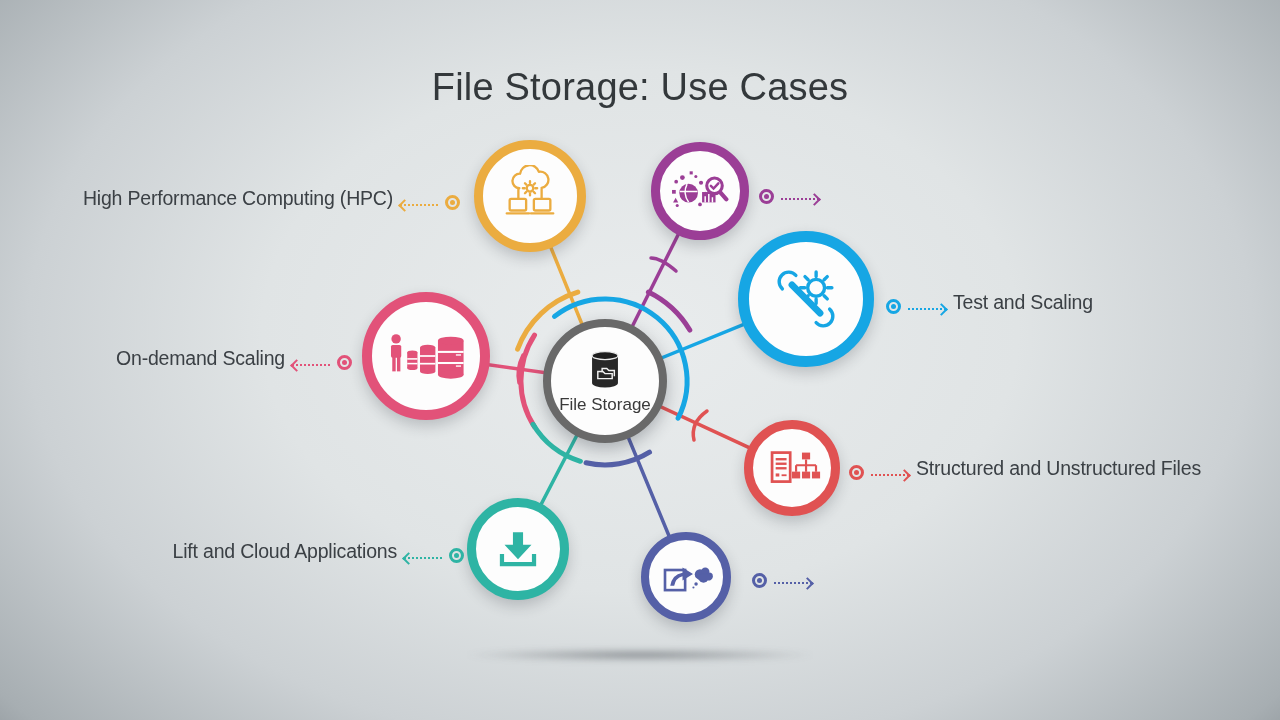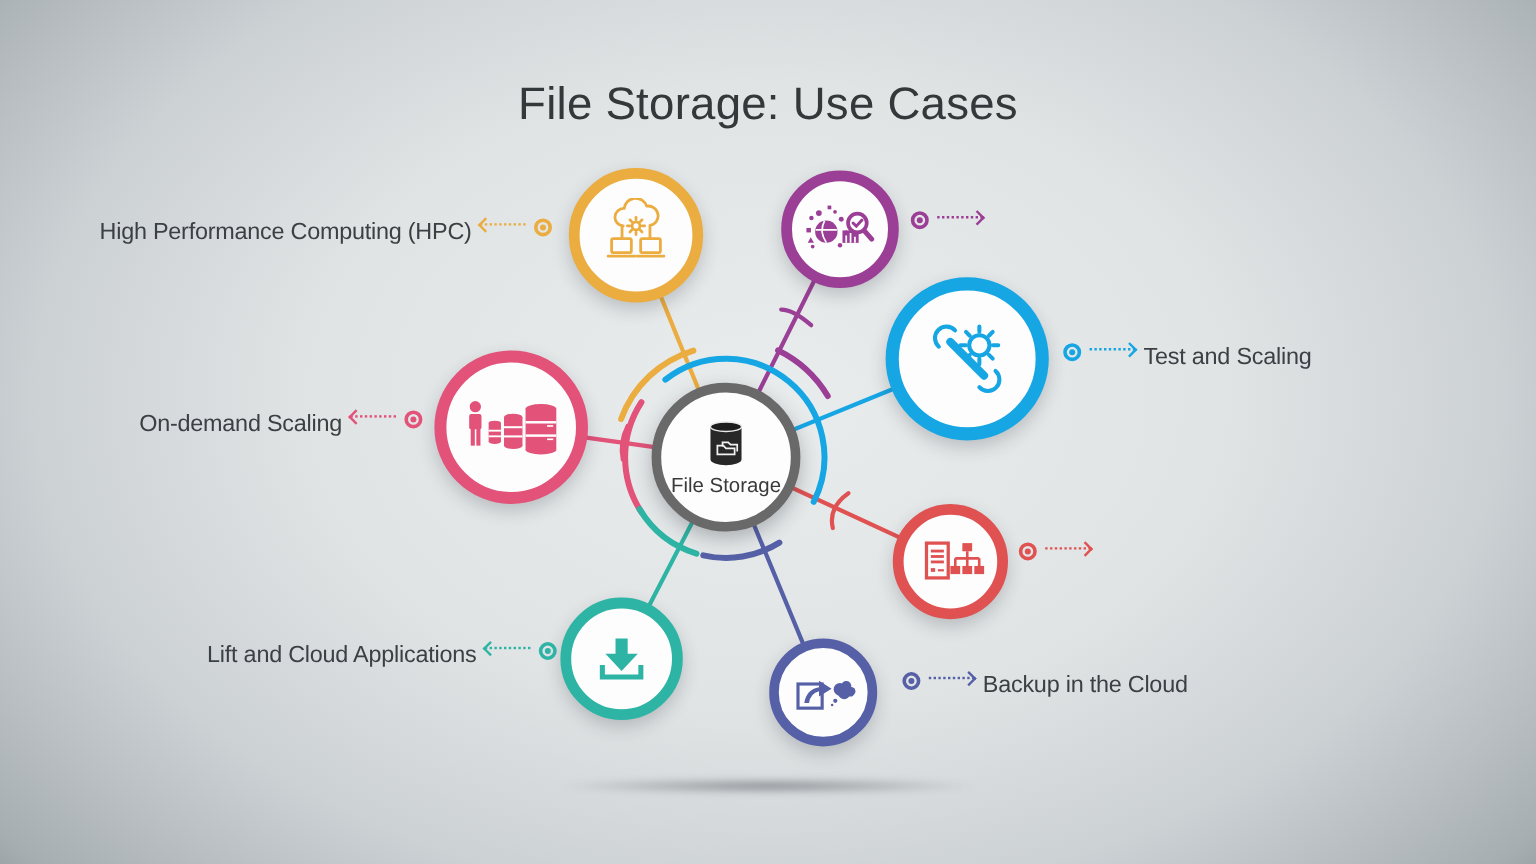--- a/index.html
+++ b/index.html
@@ -9,21 +9,21 @@
   .title{position:absolute;left:0;right:0;top:66px;text-align:center;
     font-size:38px;font-weight:500;color:#33383b;letter-spacing:0.2px;}
   svg.overlay{position:absolute;left:0;top:0;z-index:1;}
   .node{position:absolute;z-index:2;border-style:solid;border-radius:50%;background:#fdfdfd;
     display:flex;align-items:center;justify-content:center;
     box-shadow:0 6px 14px rgba(40,45,55,.22);}
   .hub{position:absolute;z-index:3;width:108px;height:108px;border:8px solid #696969;border-radius:50%;
     background:#fdfdfd;left:543px;top:319px;display:flex;flex-direction:column;align-items:center;
     justify-content:center;box-shadow:0 6px 16px rgba(40,45,55,.3);}
   .hub-label{font-size:17px;color:#3a3a3a;margin-top:2px;}
-  .label-row{position:absolute;z-index:4;display:flex;align-items:flex-start;height:28px;gap:7px;}
+  .label-row{position:absolute;z-index:4;display:flex;align-items:flex-end;height:28px;gap:7px;}
   .label-row .label{font-size:19.5px;color:#3b4045;letter-spacing:-0.2px;white-space:nowrap;}
   .donut{width:9px;height:9px;border:3.5px solid var(--c);border-radius:50%;position:relative;flex:0 0 auto;}
   .donut::after{content:'';position:absolute;left:2px;top:2px;width:5px;height:5px;border-radius:50%;background:var(--c);}
   .arrow{position:relative;width:38px;height:10px;flex:0 0 auto;}
   .arrow .dots{position:absolute;left:0;right:0;top:4px;border-top:2px dotted var(--c);}
   .arrow.dir-left::before{content:'';position:absolute;left:0;top:1px;width:7px;height:7px;
     border-left:2px solid var(--c);border-bottom:2px solid var(--c);transform:rotate(45deg);}
   .arrow.dir-right::after{content:'';position:absolute;right:0;top:1px;width:7px;height:7px;
     border-right:2px solid var(--c);border-top:2px solid var(--c);transform:rotate(45deg);}
   .c-yellow{--c:#ebac40;}  .c-purple{--c:#9b3e96;}  .c-blue{--c:#16a6e4;}
@@ -218,28 +218,28 @@
         <span class="dots"></span>
       </span>
     <span class="label">Test and Scaling</span>
   </div>
 
   <div class="label-row c-red" style="left:849px;top:452px;">
     <span class="donut"></span>
     <span class="arrow dir-right">
         <span class="dots"></span>
       </span>
+    <span class="label">Structured and Unstructured Files</span>
   </div>
 
   <div class="label-row c-indigo" style="left:752px;top:560px;">
     <span class="donut"></span>
     <span class="arrow dir-right">
         <span class="dots"></span>
       </span>
-    <span class="label">Backup in the Cloud</span>
   </div>
 
   <div class="label-row c-teal" style="right:816px;top:535px;">
     <span class="label">Lift and Cloud Applications</span>
     <span class="arrow dir-left">
         <span class="dots"></span>
       </span>
     <span class="donut"></span>
   </div>
 

